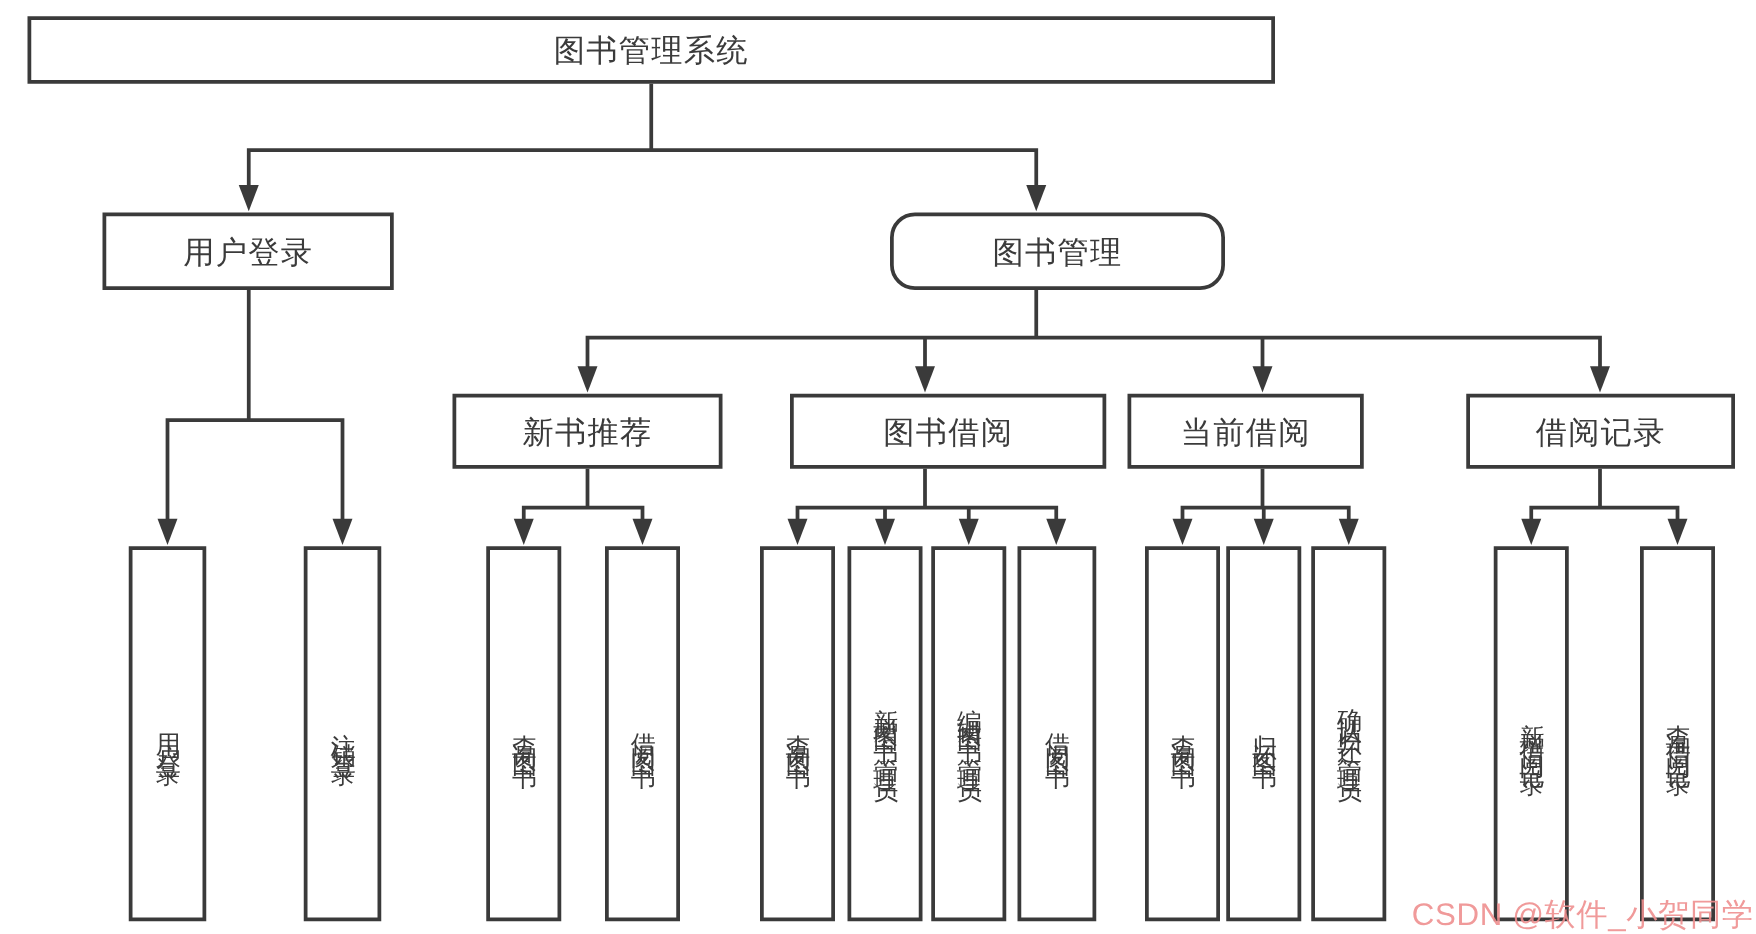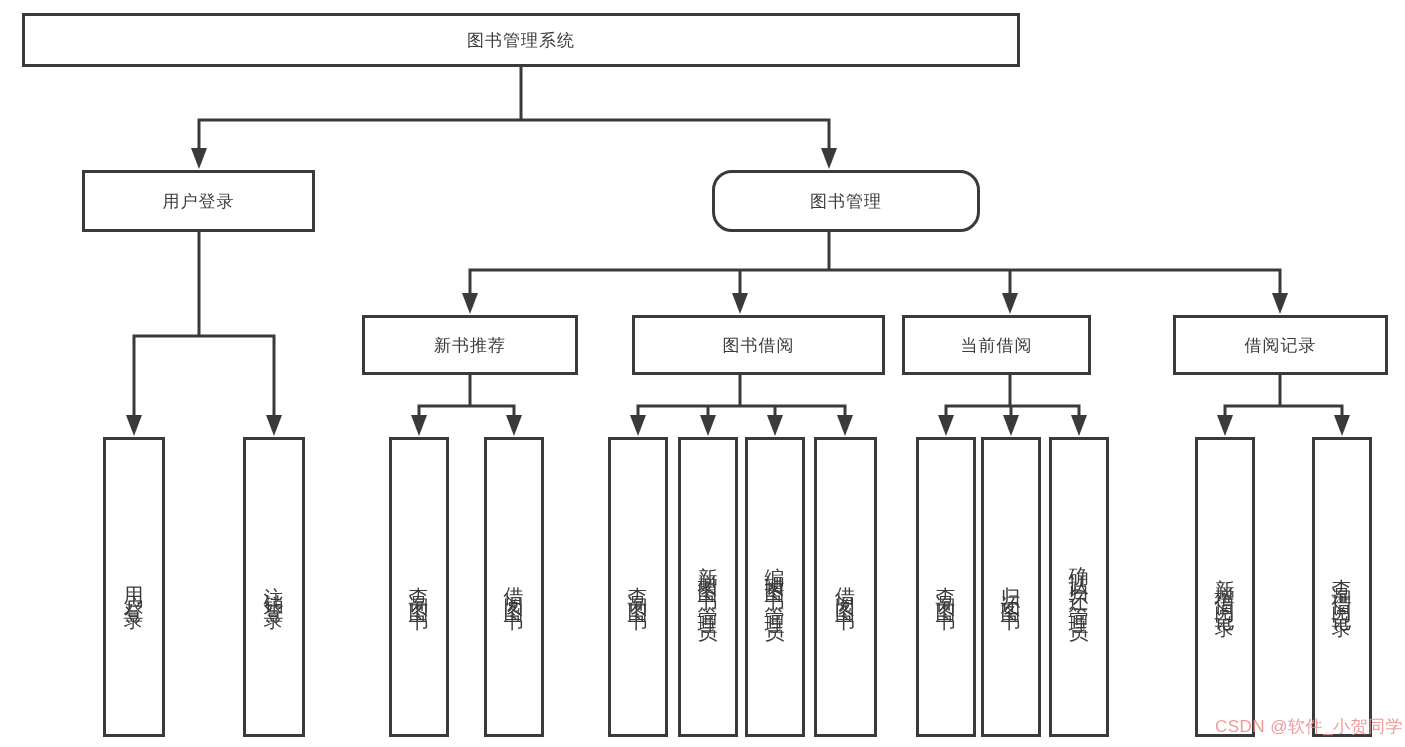--- a/index.html
+++ b/index.html
@@ -27,36 +27,36 @@
   .node {
     position: absolute;
     border: 3px solid var(--line);
     background: var(--bg);
     display: flex;
     align-items: center;
     justify-content: center;
     color: var(--text);
   }
   .node-h span {
-    font-size: 17px;
+    font-size: 25px;
     letter-spacing: 1px;
     white-space: nowrap;
   }
   .node-v span {
     writing-mode: vertical-rl;
     text-orientation: mixed;
     font-size: 20px;
     letter-spacing: 8px;
     line-height: 1;
   }
   .watermark {
     position: absolute;
     right: 2px;
     top: 715px;
-    font-size: 17px;
+    font-size: 25px;
     letter-spacing: 0.5px;
     color: var(--wm);
     opacity: 0.9;
     white-space: nowrap;
     z-index: 5;
     margin-left: 20px;
   }
 </style>
 </head>
 <body>

